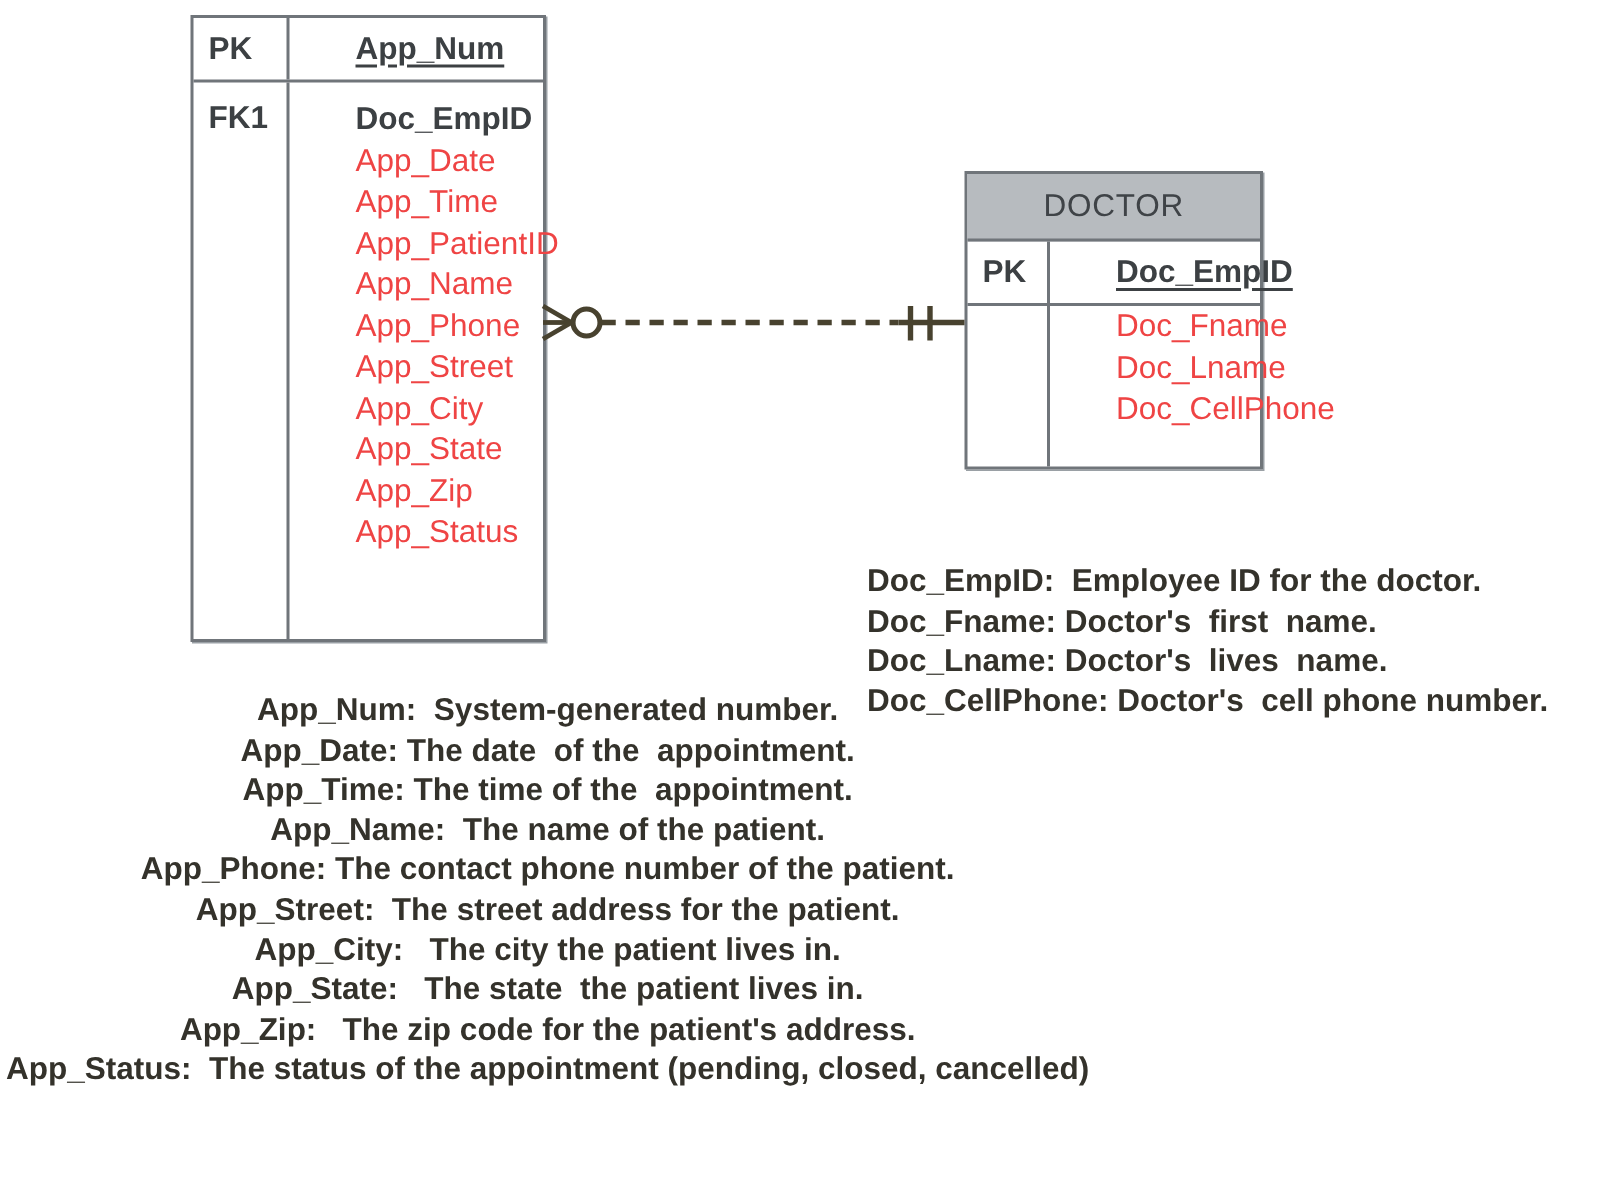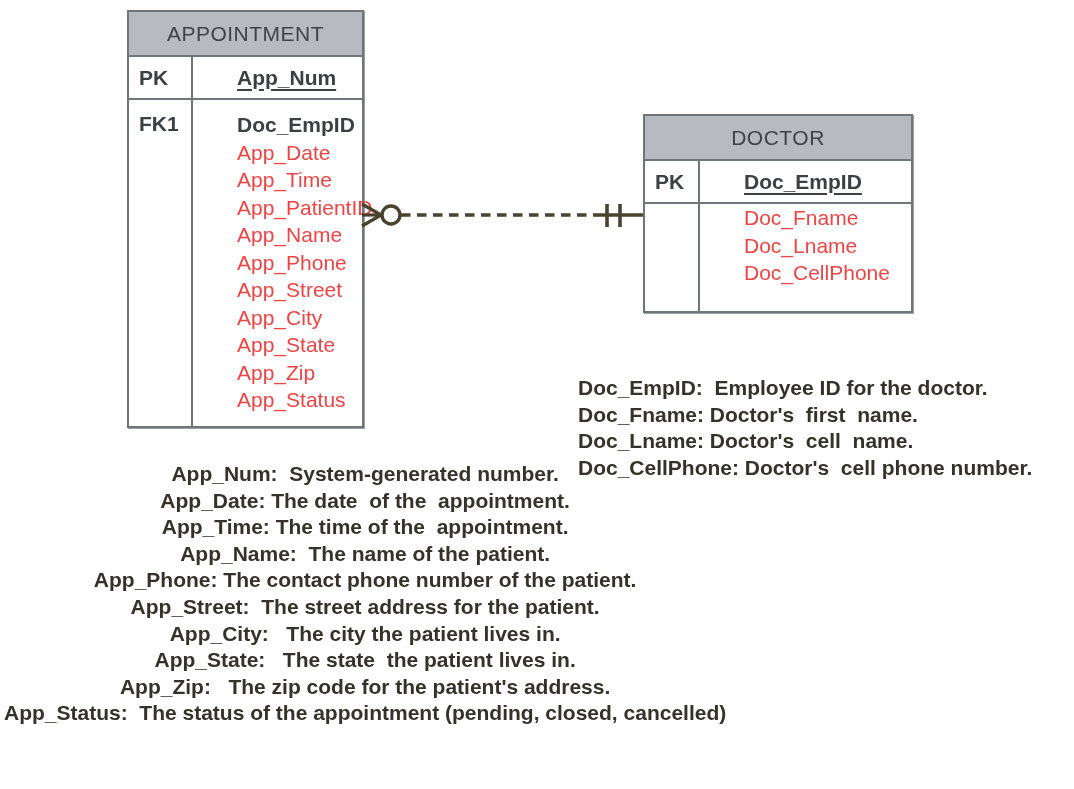--- a/index.html
+++ b/index.html
@@ -117,23 +117,20 @@
     line-height: 26.6px;
     white-space: pre;
   }
 </style>
 </head>
 <body>
 
 <div class="canvas">
 
   <div class="entity" style="left:127px; top:10px; width:237px; height:418px;">
-    <div class="entity-header">
-      <span>APPOINTMENT</span>
-    </div>
     <div class="entity-row pk-row">
       <div class="key-cell">PK</div>
       <div class="pk-field-cell">
         <span class="pk-underline">App_Num</span>
       </div>
     </div>
     <div class="entity-row body-row">
       <div class="body-key-cell">FK1</div>
       <div class="body-fields-cell">
         <div class="field-line bold">Doc_EmpID</div>
@@ -144,21 +141,21 @@
         <div class="field-line">App_Phone</div>
         <div class="field-line">App_Street</div>
         <div class="field-line">App_City</div>
         <div class="field-line">App_State</div>
         <div class="field-line">App_Zip</div>
         <div class="field-line">App_Status</div>
       </div>
     </div>
   </div>
 
-  <div class="entity" style="left:643px; top:114px; width:270px; height:199px;">
+  <div class="entity" style="left:643px; top:114px; width:199px; height:199px;">
     <div class="entity-header">
       <span>DOCTOR</span>
     </div>
     <div class="entity-row pk-row">
       <div class="key-cell" style="width:55px; flex-basis:55px;">PK</div>
       <div class="pk-field-cell">
         <span class="pk-underline">Doc_EmpID</span>
       </div>
     </div>
     <div class="entity-row body-row">
@@ -187,21 +184,21 @@
 
     <g stroke="#48422f" stroke-width="3.6">
       <line x1="607" y1="204" x2="607" y2="227"></line>
       <line x1="620" y1="204" x2="620" y2="227"></line>
     </g>
   </svg>
 
   <div class="notes" style="left:578px; top:375px;">
     <div class="note-line">Doc_EmpID:  Employee ID for the doctor.</div>
     <div class="note-line">Doc_Fname: Doctor's  first  name.</div>
-    <div class="note-line">Doc_Lname: Doctor's  cell  name.</div>
+    <div class="note-line">Doc_Lname: Doctor's  lives  name.</div>
     <div class="note-line">Doc_CellPhone: Doctor's  cell phone number.</div>
   </div>
 
   <div class="notes" style="left:4px; top:461px;text-align:center;">
     <div class="note-line">App_Num:  System-generated number.</div>
     <div class="note-line">App_Date: The date  of the  appointment.</div>
     <div class="note-line">App_Time: The time of the  appointment.</div>
     <div class="note-line">App_Name:  The name of the patient.</div>
     <div class="note-line">App_Phone: The contact phone number of the patient.</div>
     <div class="note-line">App_Street:  The street address for the patient.</div>

